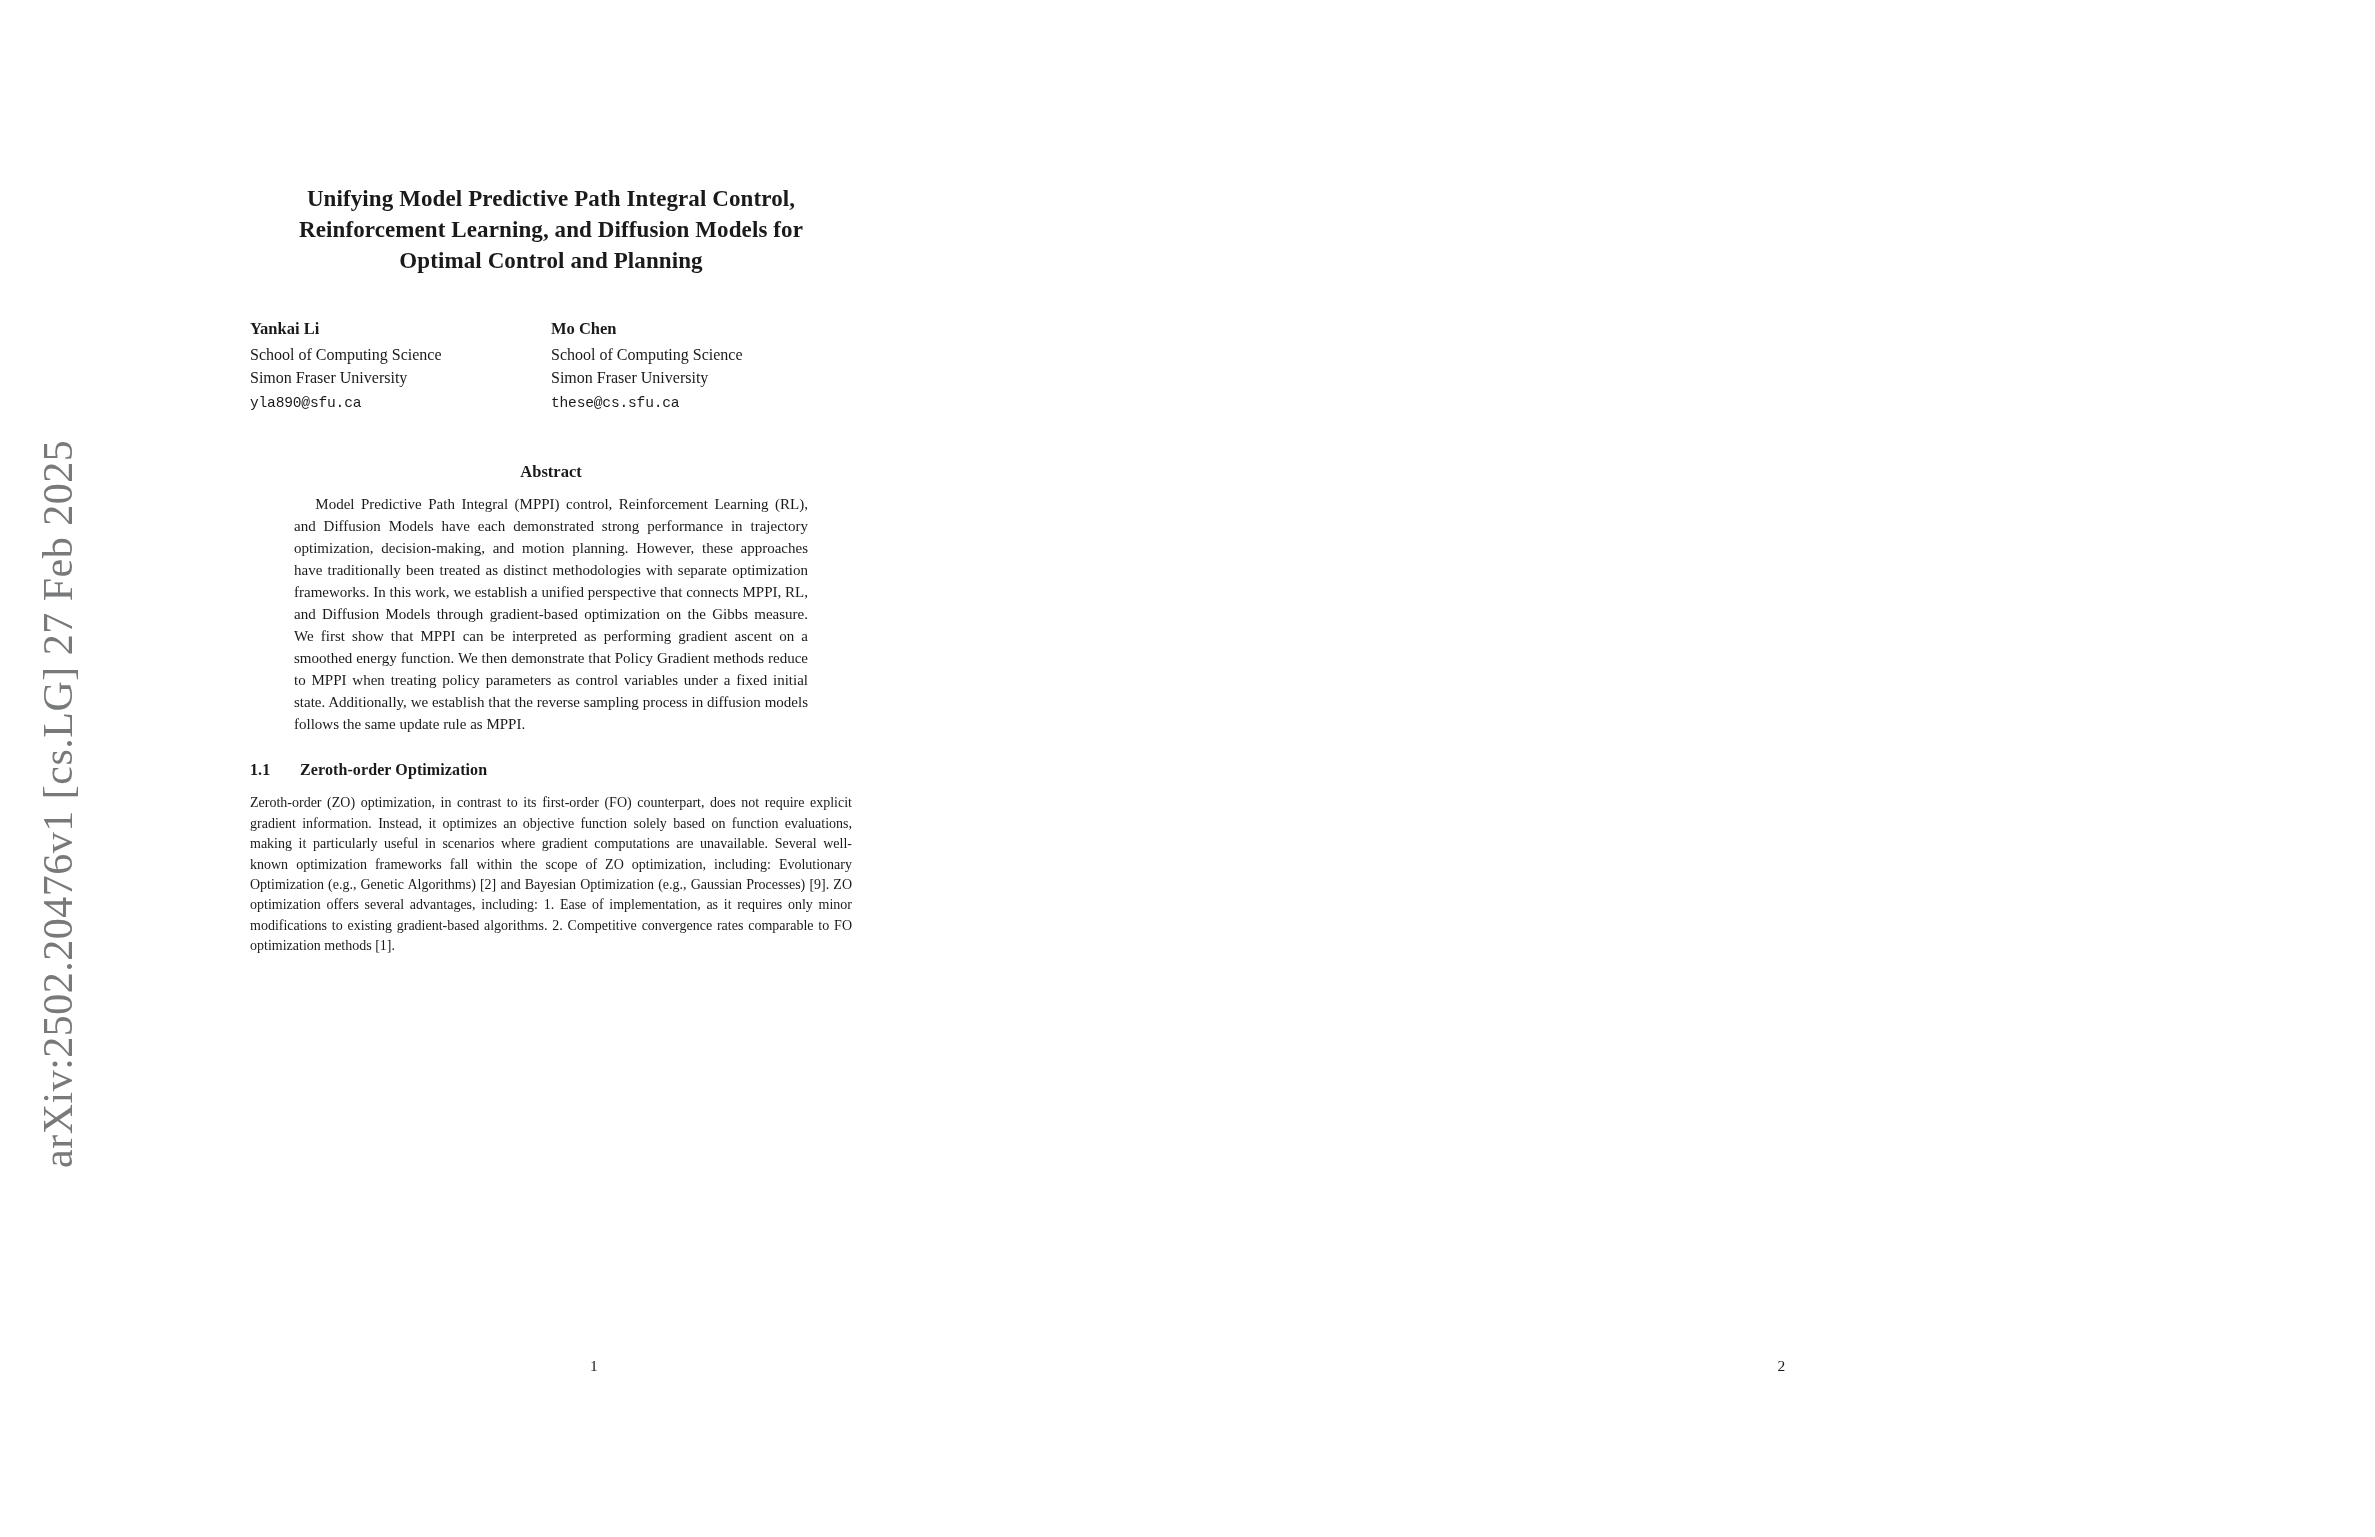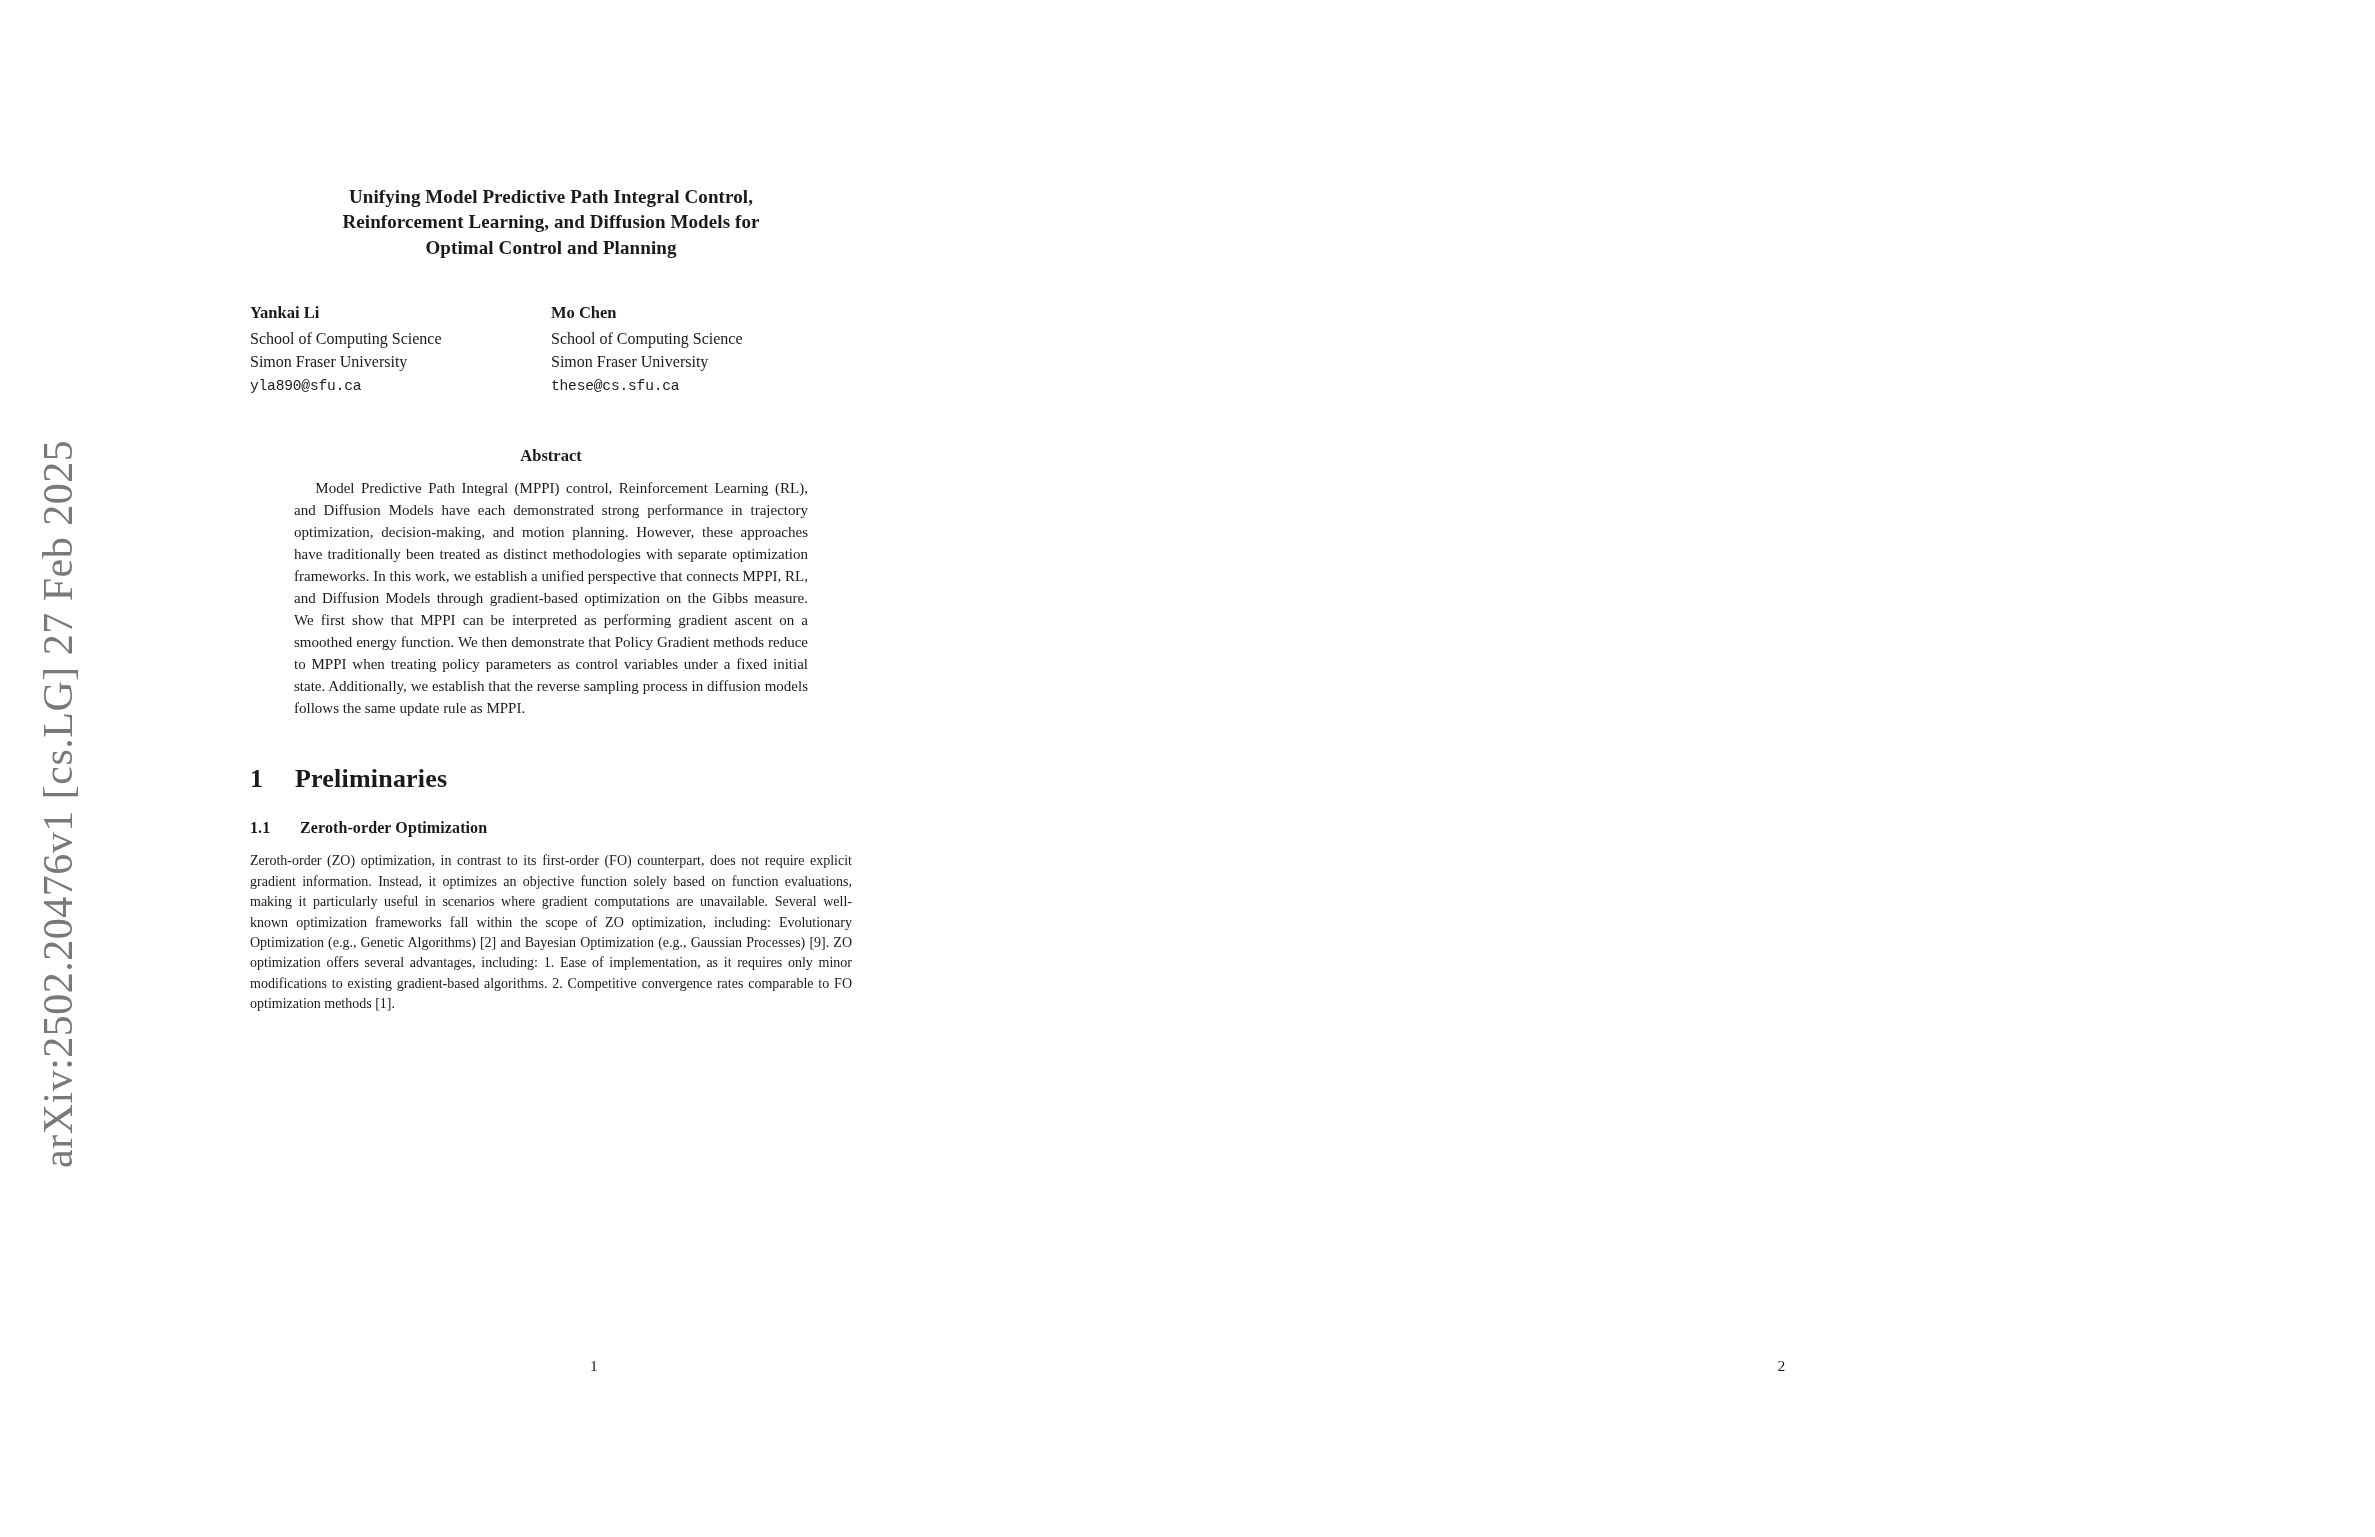--- a/index.html
+++ b/index.html
@@ -55,21 +55,21 @@
   .content-left {
     position: absolute;
     left: 250px;
     top: 184px;
     width: 602px;
   }
 
   .title {
     text-align: center;
     font-weight: bold;
-    font-size: 19px;
+    font-size: 23px;
     line-height: 1.34;
     letter-spacing: 0.1px;
     margin: 0 0 0 0;
     padding: 0 21.3px;
   }
 
   .authors {
     display: flex;
     margin-top: 41px;
   }
@@ -178,23 +178,20 @@
           <span class="aff">Simon Fraser University</span>
           <span class="email">these@cs.sfu.ca</span>
         </div>
       </div>
 
       <div class="abstract-block">
         <div class="abstract-head">Abstract</div>
         <div class="abstract-body">Model Predictive Path Integral (MPPI) control, Reinforcement Learning (RL), and Diffusion Models have each demonstrated strong performance in trajectory optimization, decision-making, and motion planning. However, these approaches have traditionally been treated as distinct methodologies with separate optimization frameworks. In this work, we establish a unified perspective that connects MPPI, RL, and Diffusion Models through gradient-based optimization on the Gibbs measure. We first show that MPPI can be interpreted as performing gradient ascent on a smoothed energy function. We then demonstrate that Policy Gradient methods reduce to MPPI when treating policy parameters as control variables under a fixed initial state. Additionally, we establish that the reverse sampling process in diffusion models follows the same update rule as MPPI.</div>
       </div>
 
-      <h1 class="sec">
-        <span class="num">1</span><span>Preliminaries</span>
-      </h1>
 
       <h2 class="subsec">
         <span class="num">1.1</span><span>Zeroth-order Optimization</span>
       </h2>
 
       <p class="body">Zeroth-order (ZO) optimization, in contrast to its first-order (FO) counterpart, does not require explicit gradient information. Instead, it optimizes an objective function solely based on function evaluations, making it particularly useful in scenarios where gradient computations are unavailable. Several well-known optimization frameworks fall within the scope of ZO optimization, including: Evolutionary Optimization (e.g., Genetic Algorithms) [2] and Bayesian Optimization (e.g., Gaussian Processes) [9]. ZO optimization offers several advantages, including: 1. Ease of implementation, as it requires only minor modifications to existing gradient-based algorithms. 2. Competitive convergence rates comparable to FO optimization methods [1].</p>
 
     </div>
 
     <div class="page-num">1</div>

